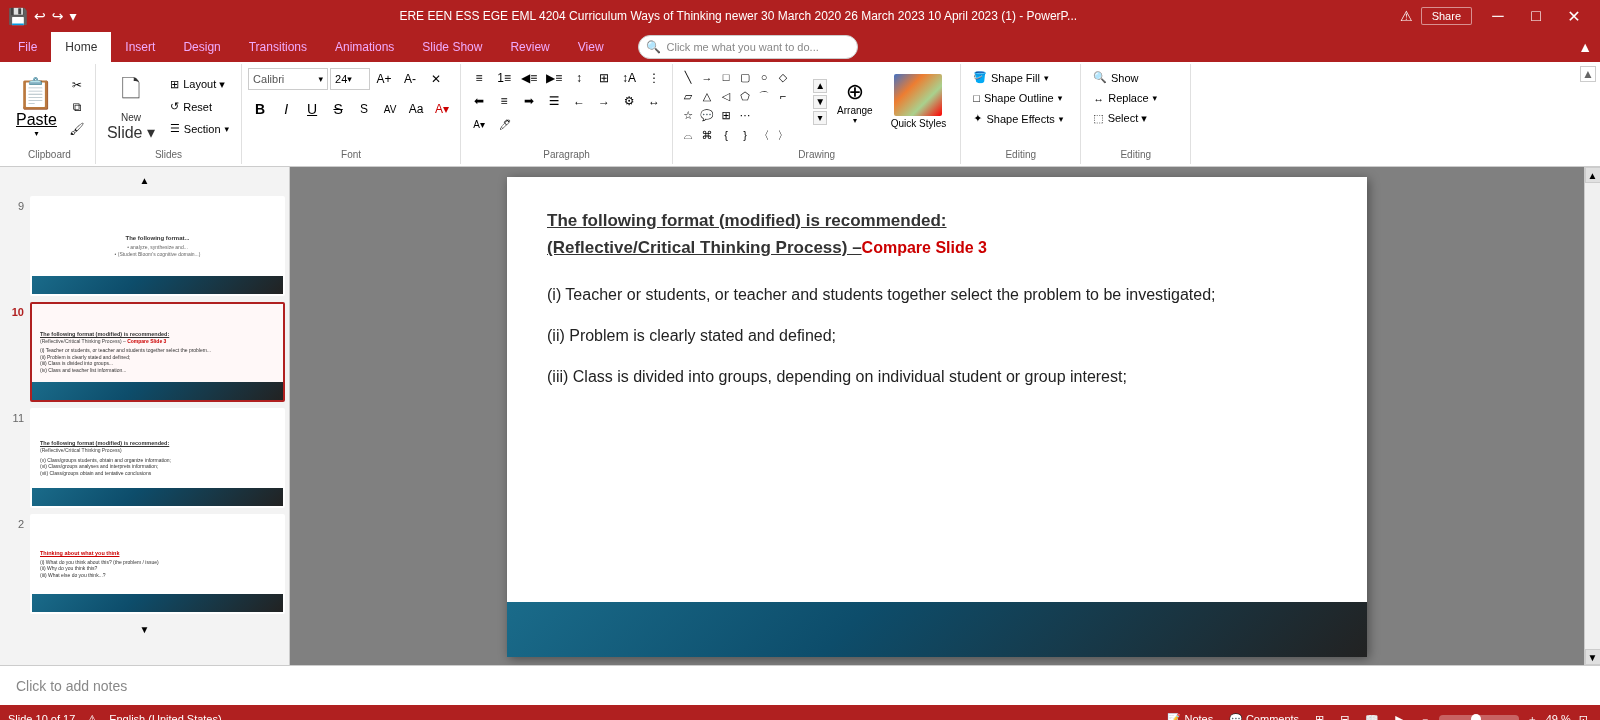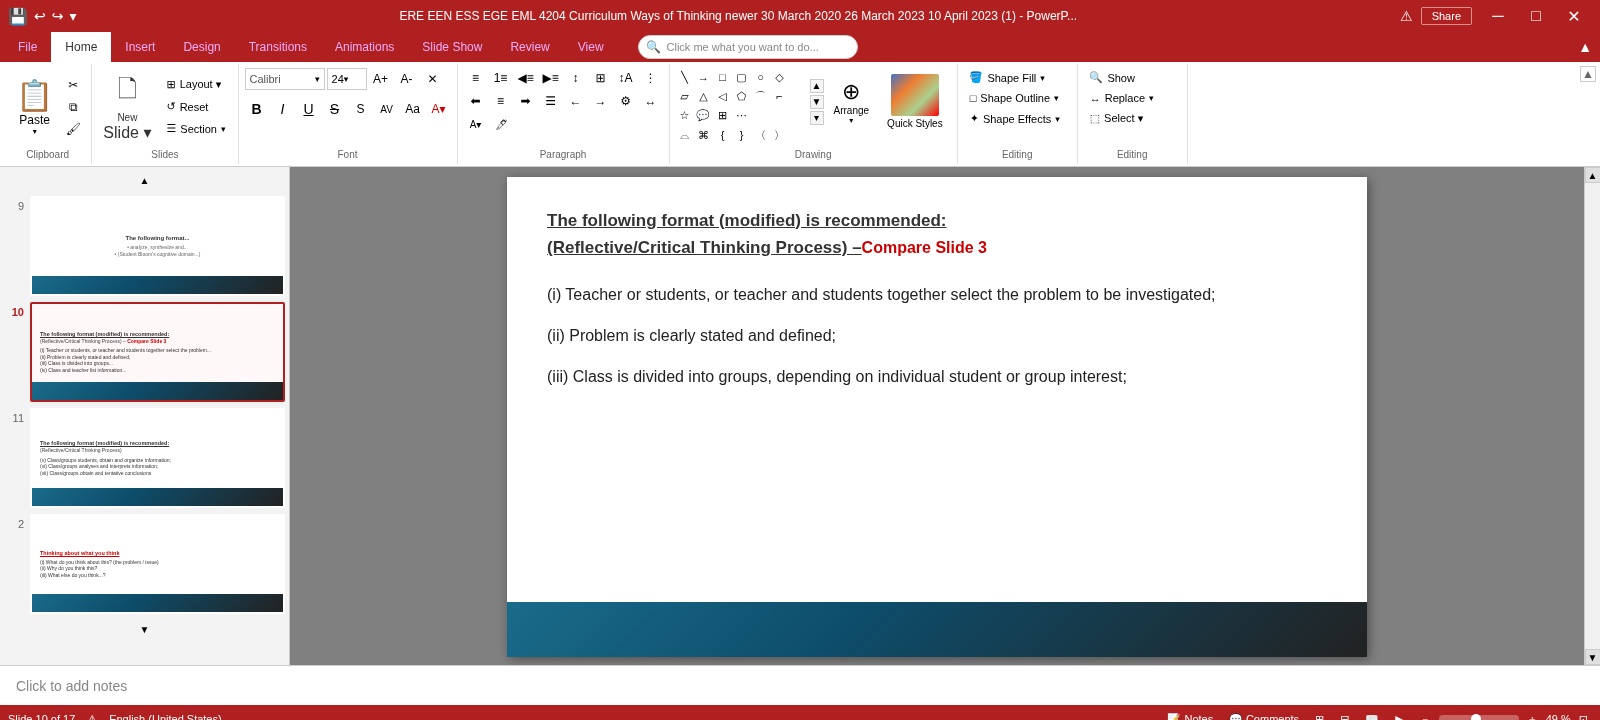--- a/index.html
+++ b/index.html
@@ -282,21 +282,21 @@
   <span style="color:white;cursor:pointer;padding:0 8px;line-height:30px;font-size:14px;">▲</span>
 </div>
 
 <div class="ribbon-content">
 
   <div class="ribbon-group">
     <div class="ribbon-group-content">
       <div style="display:flex;align-items:stretch;gap:2px;">
         <div class="paste-big">
           <span style="font-size:30px;">📋</span>
-          <span style="font-size:12px;">Paste</span>
+          <span style="font-size:16px;text-decoration:underline;">Paste</span>
           <span style="font-size:8px;">▾</span>
         </div>
         <div style="display:flex;flex-direction:column;gap:2px;justify-content:center;">
           <div class="small-btn" title="Cut">✂</div>
           <div class="small-btn" title="Copy">⧉</div>
           <div class="small-btn" title="Format Painter">🖌</div>
         </div>
       </div>
     </div>
     <div class="ribbon-group-label">Clipboard</div>

